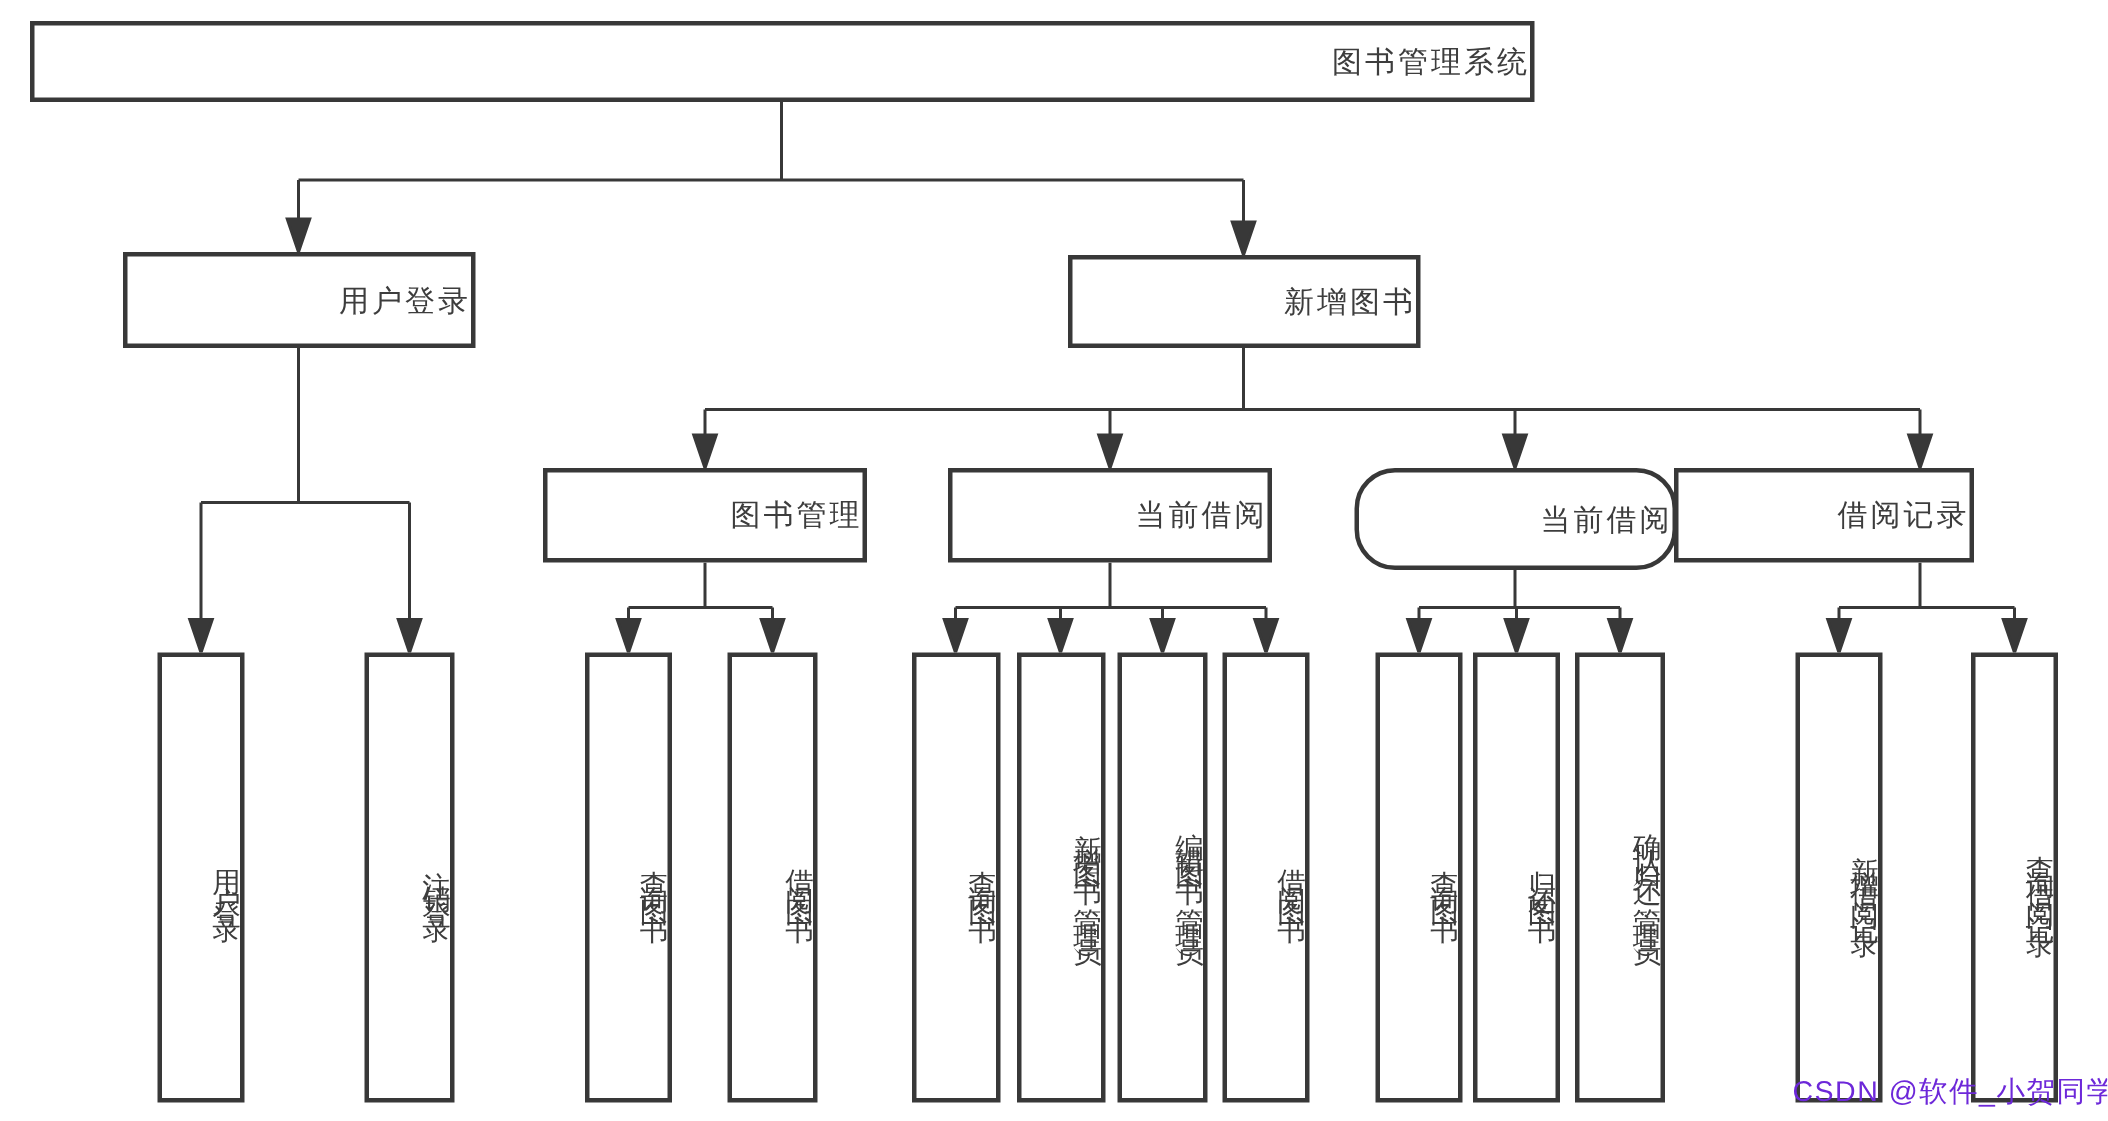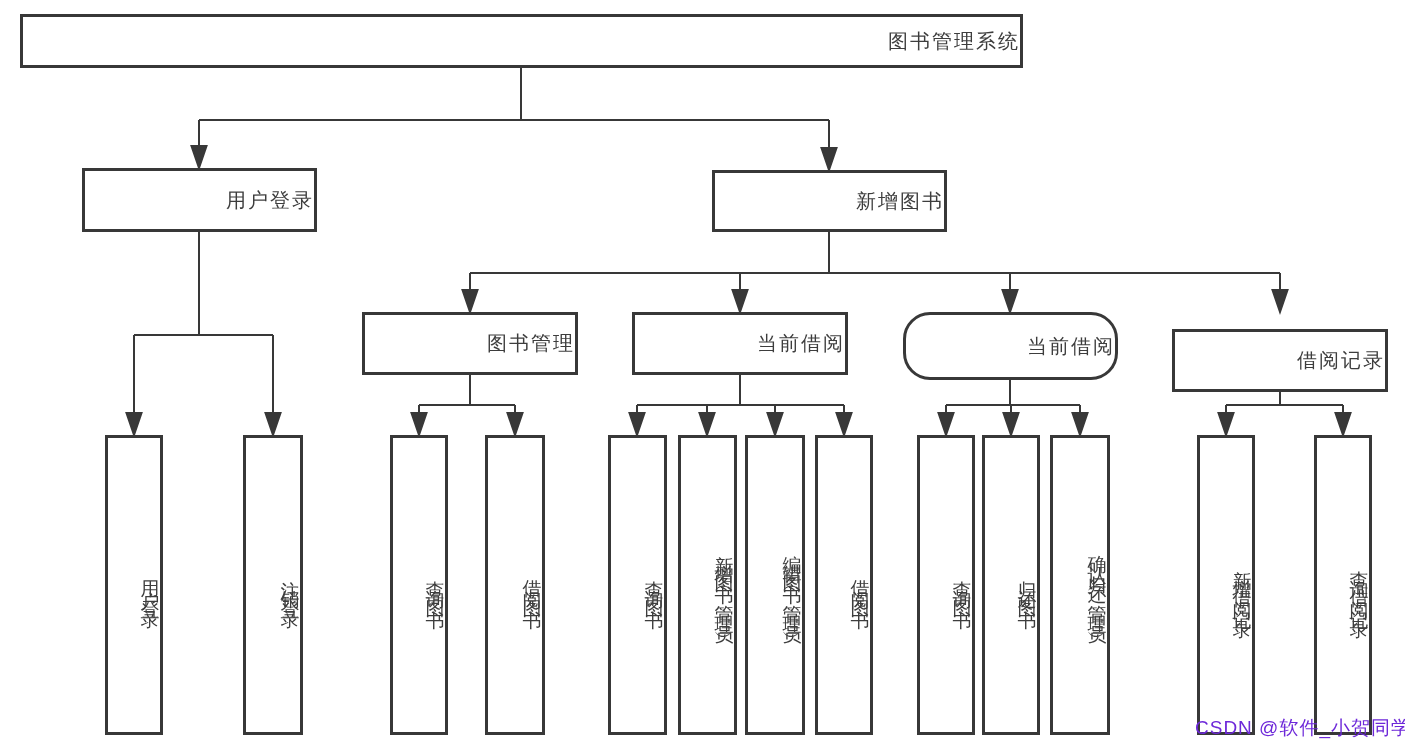--- a/index.html
+++ b/index.html
@@ -130,21 +130,21 @@
 
   <div class="node h-node" style="left:362px; top:312px; width:216px; height:63px;">
     <span>图书管理</span>
   </div>
   <div class="node h-node" style="left:632px; top:312px; width:216px; height:63px;">
     <span>当前借阅</span>
   </div>
   <div class="node h-node" style="left:903px; top:312px; width:215px; height:68px;border-radius:27px;">
     <span>当前借阅</span>
   </div>
-  <div class="node h-node" style="left:1172px; top:312px; width:216px; height:63px;margin-top:17px;">
+  <div class="node h-node" style="left:1116px; top:312px; width:200px; height:63px;">
     <span>借阅记录</span>
   </div>
 
   <div class="node leaf" style="left:105px; width:58px;">
     <span class="v-text">用户登录</span>
   </div>
   <div class="node leaf" style="left:243px; width:60px;">
     <span class="v-text">注销登录</span>
   </div>
 

